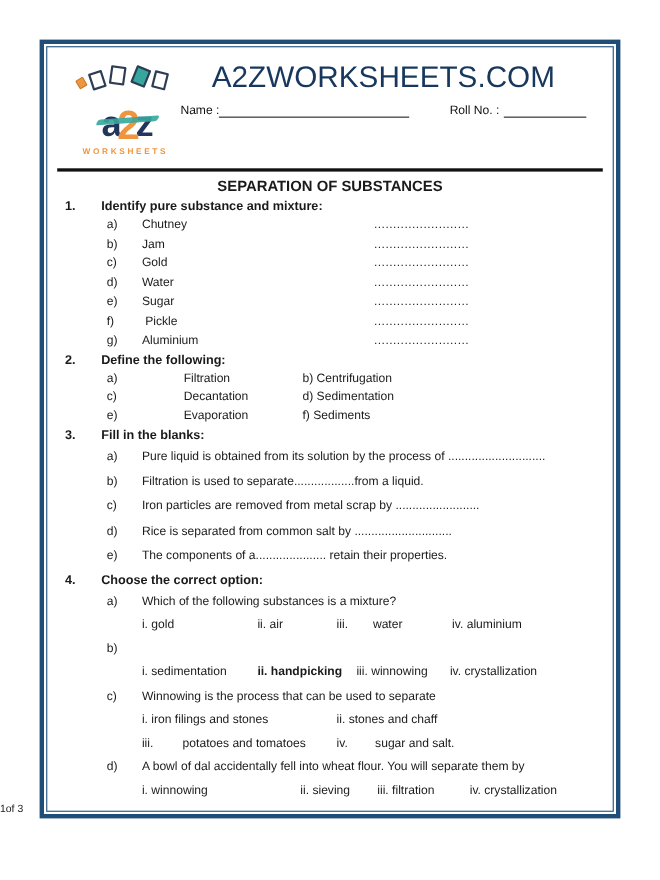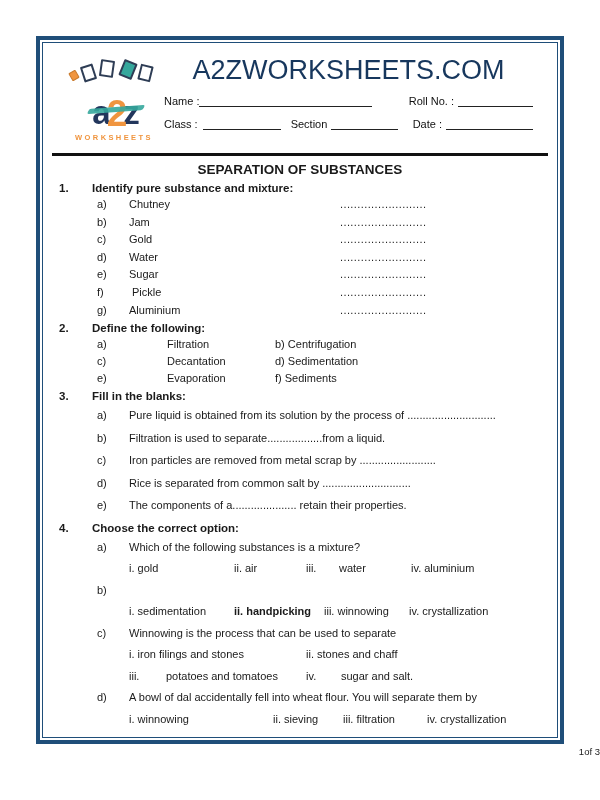--- a/index.html
+++ b/index.html
@@ -50,21 +50,21 @@
   .q2-row { display:flex; margin-bottom:4.4px; line-height:13px; }
   .q2-left { width:146px; flex:0 0 146px;padding-left:38px; }
 
   .q3-row { display:flex; margin-bottom:9px; line-height:13.5px; }
 
   .q4-item { margin-bottom:3px; }
   .q4-q { display:flex; line-height:13.5px; margin-bottom:8px; }
   .opt-row { display:flex; margin-left:32px; line-height:13.5px; margin-bottom:8px; }
   .opt { white-space:nowrap; }
 
-  .footer { position:absolute; left:0; top:746px; width:600px; text-align:right; font-size:9.5px; color:#222; }
+  .footer { position:absolute; left:0; top:730px; width:600px; text-align:left; font-size:9.5px; color:#222; }
 </style>
 </head>
 <body>
 
 <div class="frame">
   <div class="inner">
 
     <div class="header">
       <div class="logo">
         <div class="papers">
@@ -81,29 +81,20 @@
 
       <div class="hfields">
         <div class="site-title">A2ZWORKSHEETS.COM</div>
         <div class="frow frow1">
           <span class="lbl">Name :</span>
           <span class="uline" style="width:173px;"></span>
           <span style="flex:1;"></span>
           <span class="lbl">Roll No. :</span>
           <span class="uline" style="width:75px; margin-left:4px;"></span>
         </div>
-        <div class="frow frow2">
-          <span class="lbl">Class :</span>
-          <span class="uline" style="width:78px; margin-left:5px;"></span>
-          <span class="lbl" style="margin-left:10px;">Section</span>
-          <span class="uline" style="width:67px; margin-left:4px;"></span>
-          <span style="flex:1;"></span>
-          <span class="lbl">Date :</span>
-          <span class="uline" style="width:87px; margin-left:4px;"></span>
-        </div>
       </div>
     </div>
 
     <div class="divider"></div>
 
     <div class="ws-title">SEPARATION OF SUBSTANCES</div>
 
     <div class="section">
       <div class="q-head">
         <span class="qnum">1.</span>

